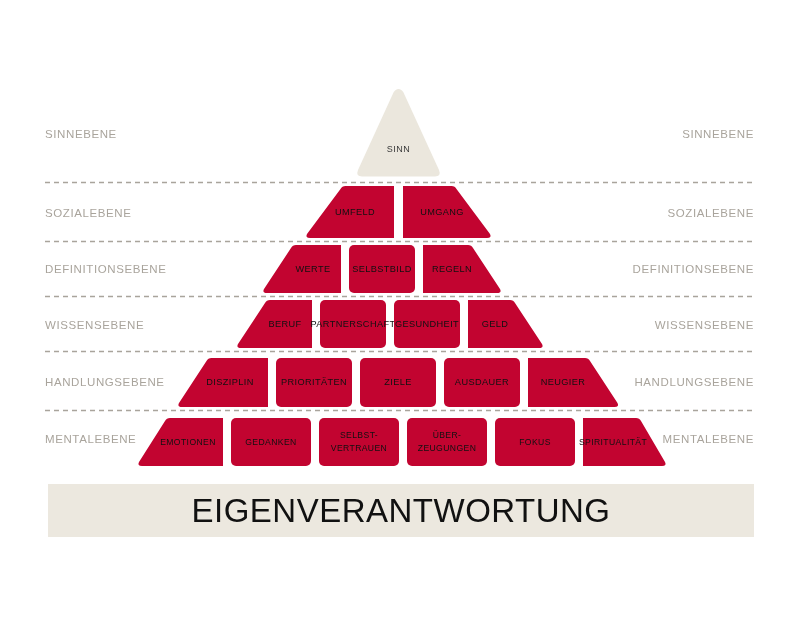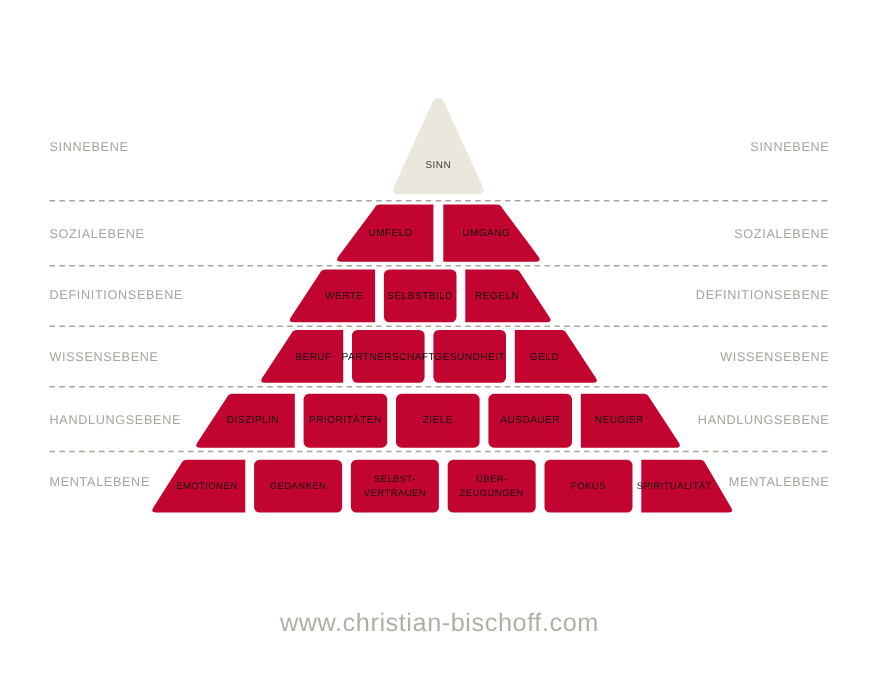--- a/index.html
+++ b/index.html
@@ -199,16 +199,18 @@
 
   <div class="level-label left" style="top:319px;">WISSENSEBENE</div>
   <div class="level-label right" style="top:319px;">WISSENSEBENE</div>
 
   <div class="level-label left" style="top:376px;">HANDLUNGSEBENE</div>
   <div class="level-label right" style="top:376px;">HANDLUNGSEBENE</div>
 
   <div class="level-label left" style="top:433px;">MENTALEBENE</div>
   <div class="level-label right" style="top:433px;">MENTALEBENE</div>
 
-
-  <div class="site-url">www.christian-bischoff.com</div>
+  <div class="banner">
+    <span class="banner-text">EIGENVERANTWORTUNG</span>
+  </div>
+
 
 </div>
 
 </body></html>

